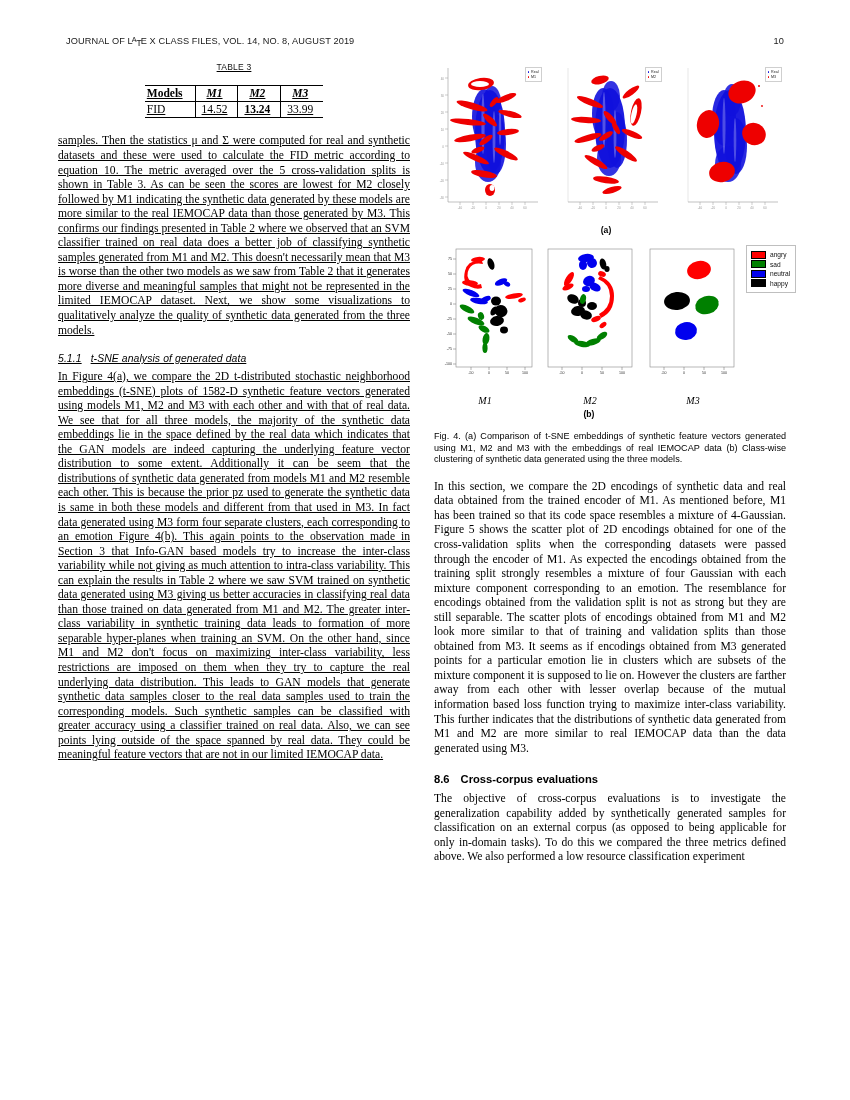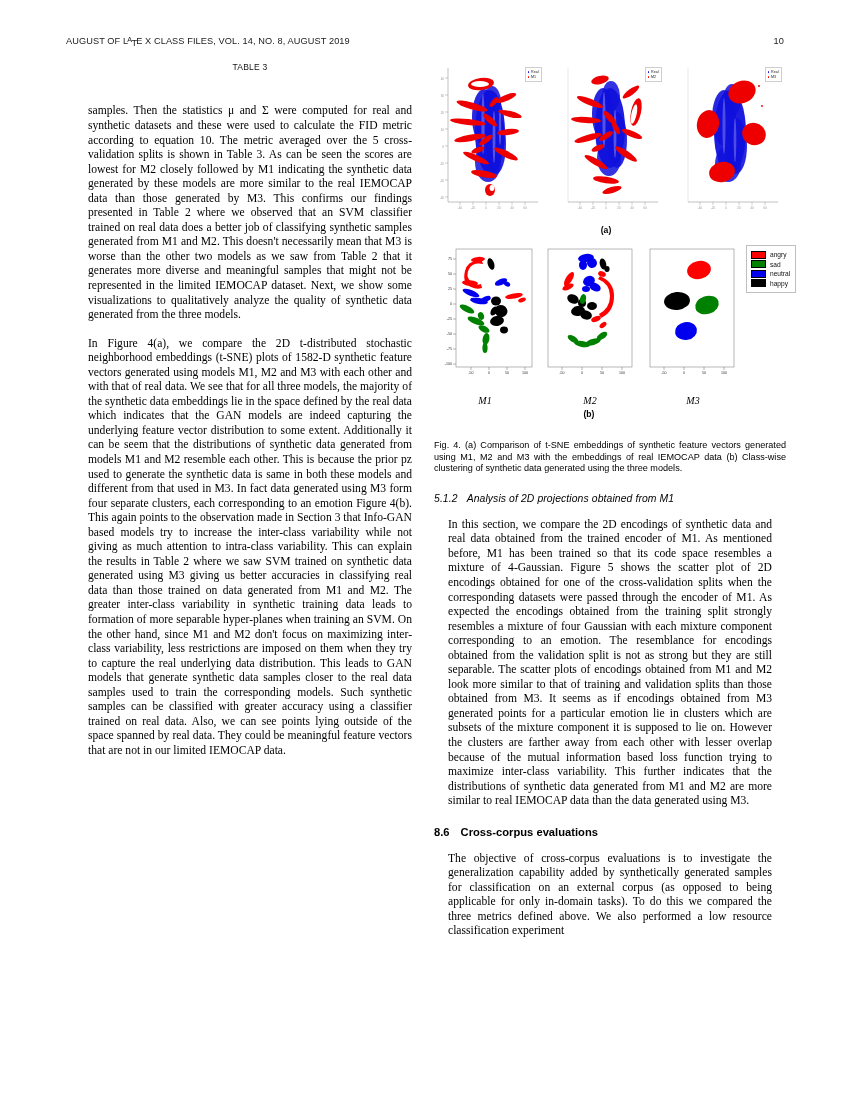--- a/index.html
+++ b/index.html
@@ -40,23 +40,24 @@
   .running-head .journal { white-space: nowrap; }
   .running-head .pageno { font-size: 9.2px; }
   .latex-logo { font-size: 9.2px; }
   .latex-logo .a { font-size: 7.2px; position: relative; top: -2.2px; left: -1px; }
   .latex-logo .e { position: relative; top: 1.8px; left: -1.5px; font-size: 9.2px; }
   .latex-logo .x { position: relative; left: -2.5px; }
 
   
   .col-left {
     position: absolute;
-    left: 74px;
+    left: 58px;
     top: 62px;
     width: 352px;
+    text-decoration: underline;
   }
   .col-right {
     position: absolute;
     left: 434px;
     top: 62px;
     width: 352px;
   }
 
   
   .table-caption {
@@ -97,21 +98,21 @@
   table.fid th.sep, table.fid td.sep { border-left: 0.7px solid #000; }
   table.fid .mi { font-style: italic; font-family: "Liberation Serif", serif; }
   table.fid .bold { font-weight: bold; }
 
   
   p.body {
     font-size: 11.6px;
     line-height: 14.55px;
     text-align: justify;
     text-justify: inter-word;
-    margin: 14px;
+    margin: 0;
     hyphens: manual;
   }
   .mi { font-style: italic; }
 
   h4.subsub {
     font-family: "Liberation Sans", sans-serif;
     font-size: 10.4px;
     font-style: italic;
     font-weight: normal;
     margin: 15px 0 6px 0;
@@ -138,21 +139,21 @@
     font-family: "Liberation Sans", sans-serif;
     font-size: 8.6px;
     font-weight: bold;
     margin-top: 3px;
   }
   .fig-caption {
     font-family: "Liberation Sans", sans-serif;
     font-size: 9.1px;
     line-height: 11.6px;
     text-align: justify;
-    margin-top: 21px;
+    margin-top: 12px;
   }
 
   
   .plot { position: relative; }
   .plot svg { display: block; }
   .legend-a {
     position: absolute;
     background: #fff;
     border: 0.6px solid #cfcfcf;
     font-family: "Liberation Sans", sans-serif;
@@ -181,35 +182,56 @@
     font-size: 10px;
     margin-top: 4px;
   }
 </style>
 </head>
 <body>
 
 <div class="page">
 
   <div class="running-head">
-    <div class="journal"><span>AUGUST OF </span><span class="latex-logo">L<span class="a">A</span><span class="e">T</span><span class="x">E</span>X</span><span> CLASS FILES, VOL. 14, NO. 8, AUGUST 2019</span></div>
+    <div class="journal"><span>JOURNAL OF </span><span class="latex-logo">L<span class="a">A</span><span class="e">T</span><span class="x">E</span>X</span><span> CLASS FILES, VOL. 14, NO. 8, AUGUST 2019</span></div>
     <div class="pageno">10</div>
   </div>
 
   <div class="col-left">
 
     <div class="table-caption">
       <span class="tbl-title">TABLE 3</span>
     </div>
 
+    <div class="fid-table-wrap">
+      <table class="fid">
+        <tbody>
+            <tr class="hdr">
+          <th class="lbl">Models</th>
+          <th class="sep mi">M1</th>
+          <th class="sep mi">M2</th>
+          <th class="sep mi">M3</th>
+        </tr>
+        <tr class="row">
+          <td class="lbl">FID</td>
+          <td class="sep">14.52</td>
+          <td class="sep bold">13.24</td>
+          <td class="sep">33.99</td>
+        </tr>
+      </tbody>
+        </table>
+    </div>
 
     <div style="height:16px"></div>
 
     <p class="body">samples. Then the statistics μ and Σ were computed for real and synthetic datasets and these were used to calculate the FID metric according to equation  10. The metric averaged over the 5 cross-validation splits is shown in Table 3. As can be seen the scores are lowest for M2 closely followed by M1 indicating the synthetic data generated by these models are more similar to the real IEMOCAP data than those generated by M3. This confirms our findings presented in Table 2 where we observed that an SVM classifier trained on real data does a better job of classifying synthetic samples generated from M1 and M2. This doesn't necessarily mean that M3 is worse than the other two models as we saw from Table 2 that it generates more diverse and meaningful samples that might not be represented in the limited IEMOCAP dataset. Next, we show some visualizations to qualitatively analyze the quality of synthetic data generated from the three models.</p>
 
+    <h4 class="subsub">
+      <span class="num">5.1.1</span><span>t-SNE analysis of generated data</span>
+    </h4>
 
     <p class="body">In Figure 4(a), we compare the 2D t-distributed stochastic neighborhood embeddings (t-SNE) plots of 1582-D synthetic feature vectors generated using models M1, M2 and M3 with each other and with that of real data. We see that for all three models, the majority of the synthetic data embeddings lie in the space defined by the real data which indicates that the GAN models are indeed capturing the underlying feature vector distribution to some extent. Additionally it can be seem that the distributions of synthetic data generated from models M1 and M2 resemble each other. This is because the prior pz used to generate the synthetic data is same in both these models and different from that used in M3. In fact data generated using M3 form four separate clusters, each corresponding to an emotion Figure 4(b). This again points to the observation made in Section 3 that Info-GAN based models try to increase the inter-class variability while not giving as much attention to intra-class variability. This can explain the results in Table 2 where we saw SVM trained on synthetic data generated using M3 giving us better accuracies in classifying real data than those trained on data generated from M1 and M2. The greater inter-class variability in synthetic training data leads to formation of more separable hyper-planes when training an SVM. On the other hand, since M1 and M2 don't focus on maximizing inter-class variability, less restrictions are imposed on them when they try to capture the real underlying data distribution. This leads to GAN models that generate synthetic data samples closer to the real data samples used to train the corresponding models. Such synthetic samples can be classified with greater accuracy using a classifier trained on real data. Also, we can see points lying outside of the space spanned by real data. They could be meaningful feature vectors that are not in our limited IEMOCAP data.</p>
   </div>
 
   <div class="col-right">
 
     <div class="figure-block">
 
       <div class="fig-row" style="gap:8px;">
 
@@ -599,23 +621,20 @@
         </div>
       </div>
 
       <div class="sub-caption" style="width:310px;">(b)</div>
 
       <div class="fig-caption">Fig. 4. (a) Comparison of t-SNE embeddings of synthetic feature vectors generated using M1, M2 and M3 with the embeddings of real IEMOCAP data (b) Class-wise clustering of synthetic data generated using the three models.</div>
     </div>
 
     <div style="height:14px"></div>
 
-    <h4 class="subsub" style="margin-top:4px;">
-      <span class="num">5.1.2</span><span>Analysis of 2D projections obtained from M1</span>
-    </h4>
 
     <p class="body">In this section, we compare the 2D encodings of synthetic data and real data obtained from the trained encoder of M1. As mentioned before, M1 has been trained so that its code space resembles a mixture of 4-Gaussian. Figure 5 shows the scatter plot of 2D encodings obtained for one of the cross-validation splits when the corresponding datasets were passed through the encoder of M1. As expected the encodings obtained from the training split strongly resembles a mixture of four Gaussian with each mixture component corresponding to an emotion. The resemblance for encodings obtained from the validation split is not as strong but they are still separable. The scatter plots of encodings obtained from M1 and M2 look more similar to that of training and validation splits than those obtained from M3. It seems as if encodings obtained from M3 generated points for a particular emotion lie in clusters which are subsets of the mixture component it is supposed to lie on. However the clusters are farther away from each other with lesser overlap because of the mutual information based loss function trying to maximize inter-class variability. This further indicates that the distributions of synthetic data generated from M1 and M2 are more similar to real IEMOCAP data than the data generated using M3.</p>
 
     <h3 class="sec">
       <span class="num">8.6</span><span>Cross-corpus evaluations</span>
     </h3>
 
     <p class="body">The objective of cross-corpus evaluations is to investigate the generalization capability added by synthetically generated samples for classification on an external corpus (as opposed to being applicable for only in-domain tasks). To do this we compared the three metrics defined above. We also performed a low resource classification experiment</p>
   </div>
 

